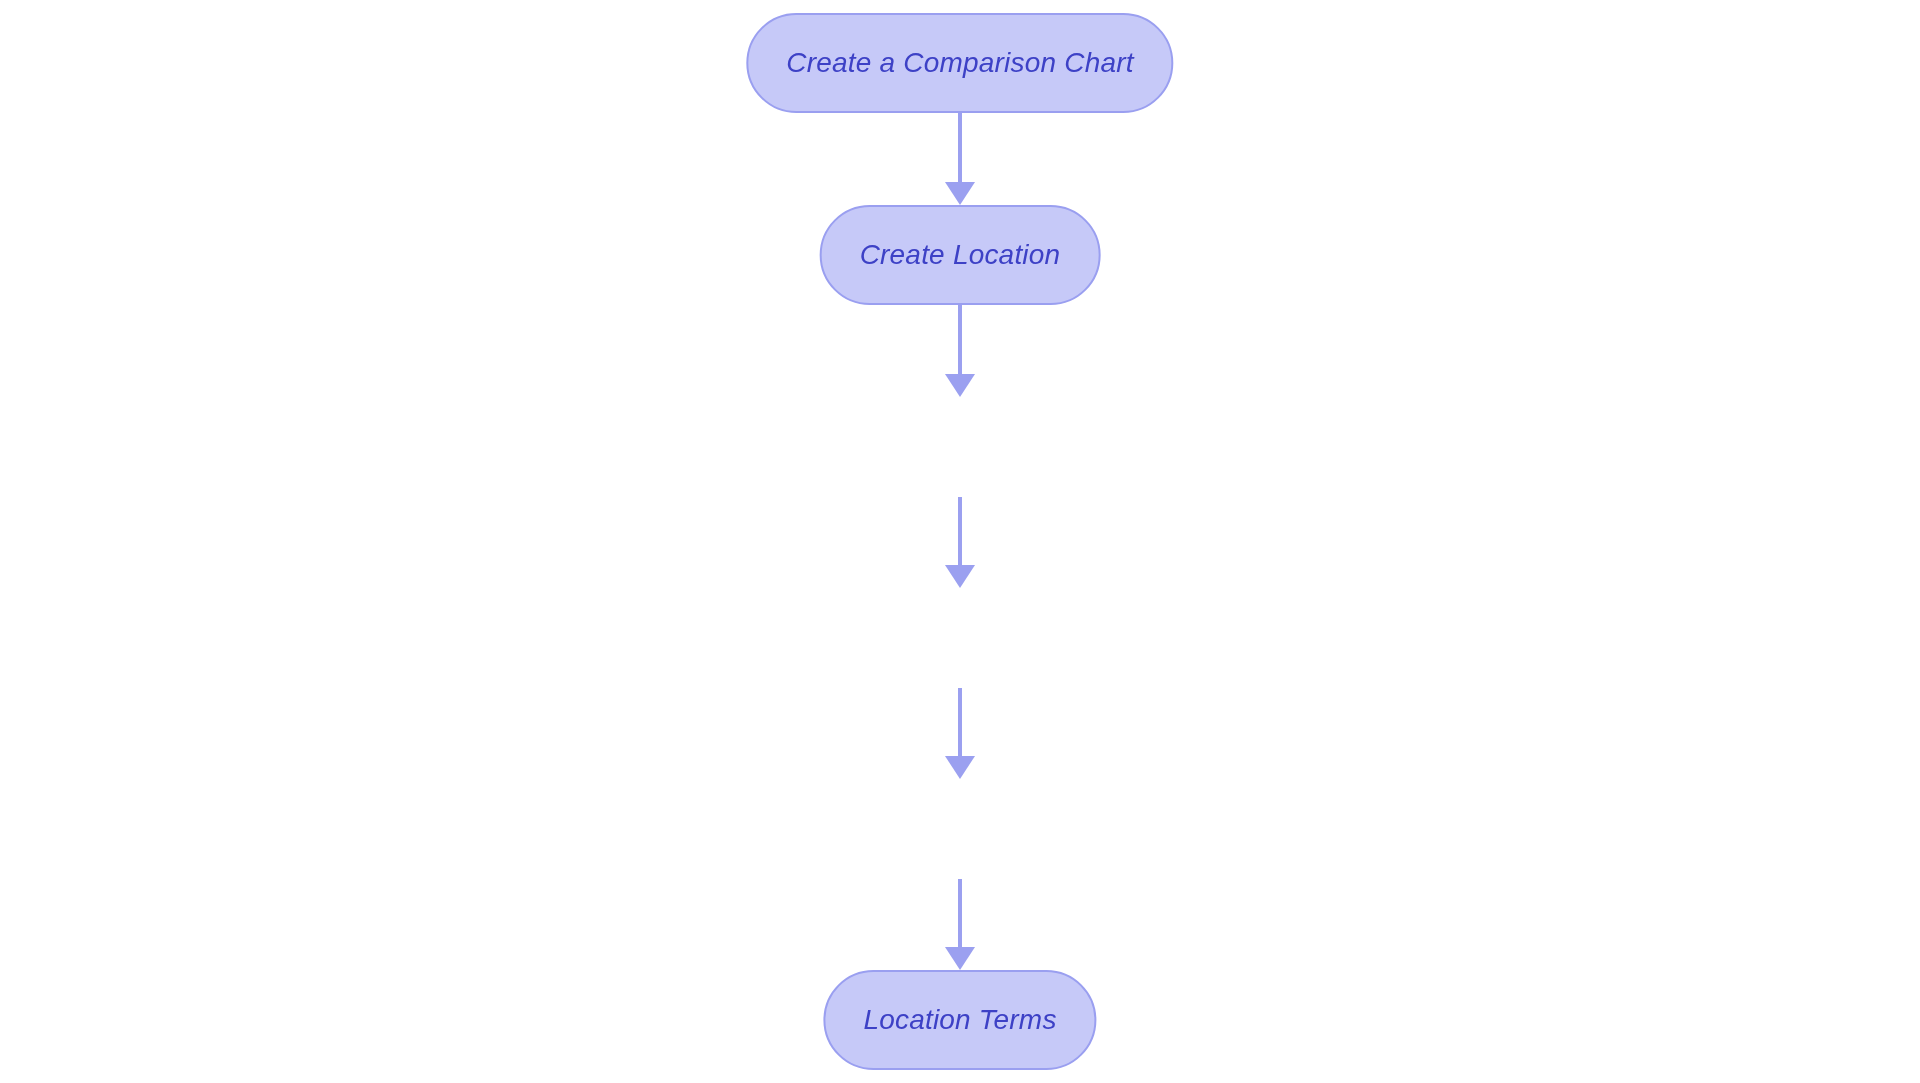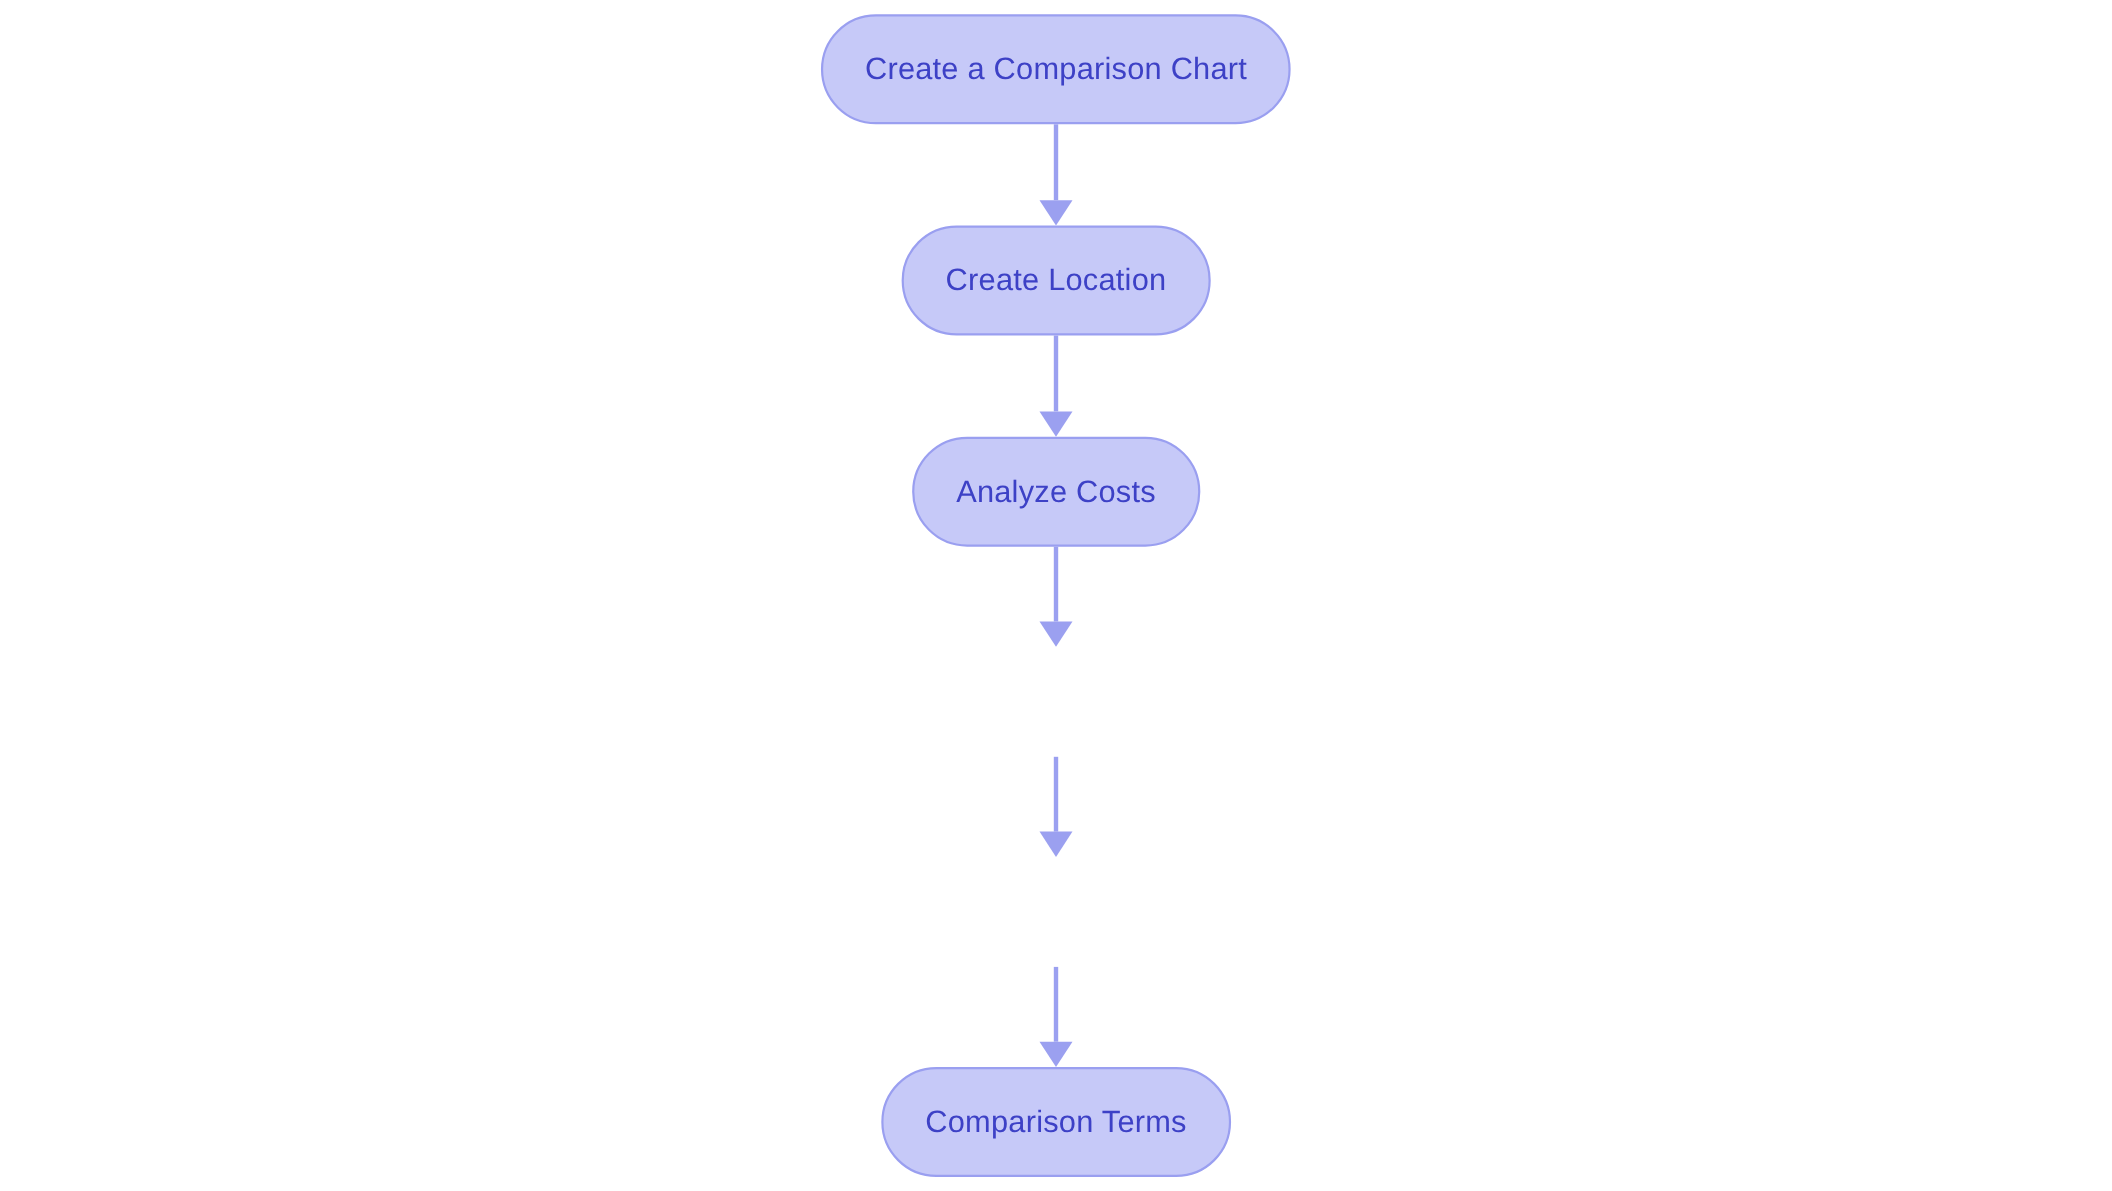--- a/index.html
+++ b/index.html
@@ -2,21 +2,21 @@
 <html style="--background: #ffffff; --node-fill: #c6c9f8; --node-border: #9a9ff0; --node-text: #3d41c6; --arrow: #9ba0f0;"><head>
 <meta charset="utf-8">
 <style>
   :root {
     --background: #ffffff;
     --node-fill: #c6c9f8;
     --node-border: #9a9ff0;
     --node-text: #3d41c6;
     --arrow: #9ba0f0;
   }
-  * { margin: 0; padding: 0; box-sizing: border-box; }
+  * { margin: 0; padding: 0; box-sizing: border-box; font-style: italic; }
   html, body {
     background: var(--background);
     font-family: "Liberation Sans", "DejaVu Sans", sans-serif;
   }
   .canvas {
     position: relative;
     width: 1920px;
     height: 1083px;
     background: var(--background);
     overflow: hidden;
@@ -78,38 +78,35 @@
 
   <div class="flow-node" style="top:205px">
     <span class="label">Create Location</span>
   </div>
 
   <div class="flow-arrow" style="top:305px; height:92px">
     <div class="stem"></div>
     <div class="head"></div>
   </div>
 
-  <div class="flow-node" style="top:397px">
-    <span class="label">Analyze Costs</span>
-  </div>
 
   <div class="flow-arrow" style="top:497px; height:91px">
     <div class="stem"></div>
     <div class="head"></div>
   </div>
 
 
   <div class="flow-arrow" style="top:688px; height:91px">
     <div class="stem"></div>
     <div class="head"></div>
   </div>
 
 
   <div class="flow-arrow" style="top:879px; height:91px">
     <div class="stem"></div>
     <div class="head"></div>
   </div>
 
   <div class="flow-node" style="top:970px">
-    <span class="label">Comparison Terms</span>
+    <span class="label">Location Terms</span>
   </div>
 
 </div>
 
 </body></html>

